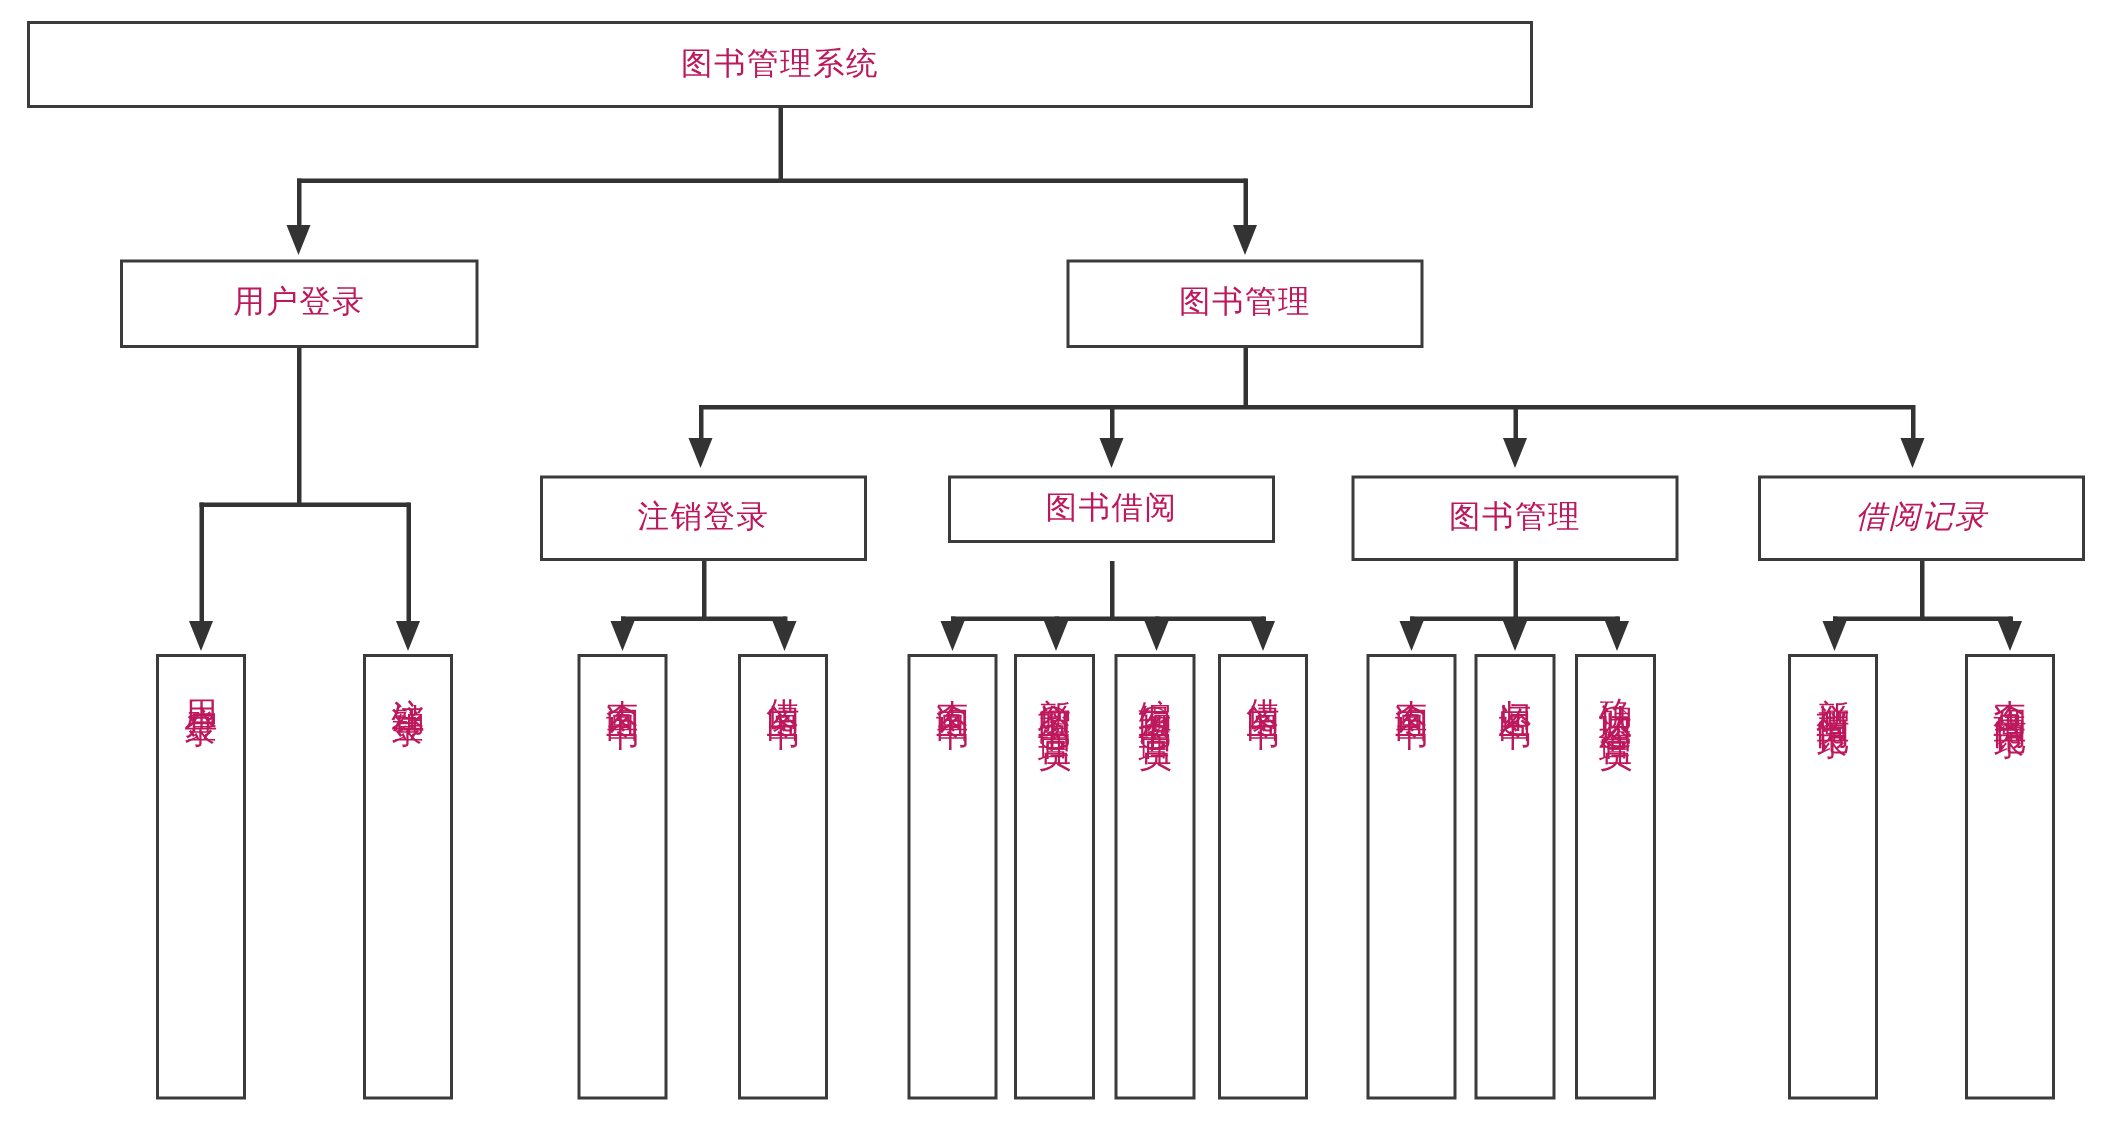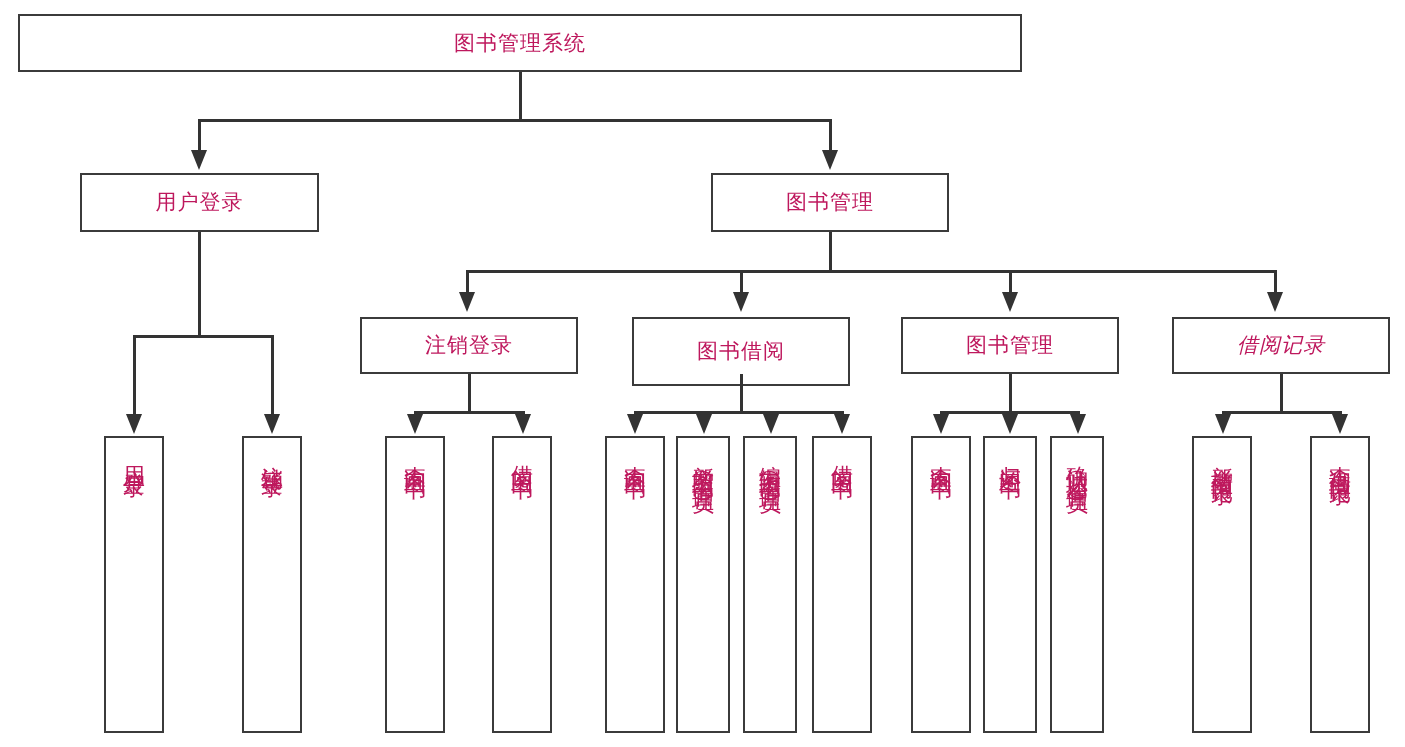--- a/index.html
+++ b/index.html
@@ -117,21 +117,21 @@
   <div class="edge v" style="left:740px; top:270px; height:25px;"></div>
   <div class="arrow" style="left:733px; top:292px;"></div>
   <div class="edge v" style="left:1009px; top:270px; height:25px;"></div>
   <div class="arrow" style="left:1002px; top:292px;"></div>
   <div class="edge v" style="left:1274px; top:270px; height:25px;"></div>
   <div class="arrow" style="left:1267px; top:292px;"></div>
 
   <div class="node" style="left:360px; top:317px; width:218px; height:57px;">
     <span class="label">注销登录</span>
   </div>
-  <div class="node" style="left:632px; top:317px; width:218px; height:69px;">
+  <div class="node" style="left:632px; top:317px; width:218px; height:45px;">
     <span class="label">图书借阅</span>
   </div>
   <div class="node" style="left:901px; top:317px; width:218px; height:57px;">
     <span class="label">图书管理</span>
   </div>
   <div class="node" style="left:1172px; top:317px; width:218px; height:57px;font-style:italic;">
     <span class="label">借阅记录</span>
   </div>
 
   <div class="edge v" style="left:468px; top:374px; height:38px;"></div>

